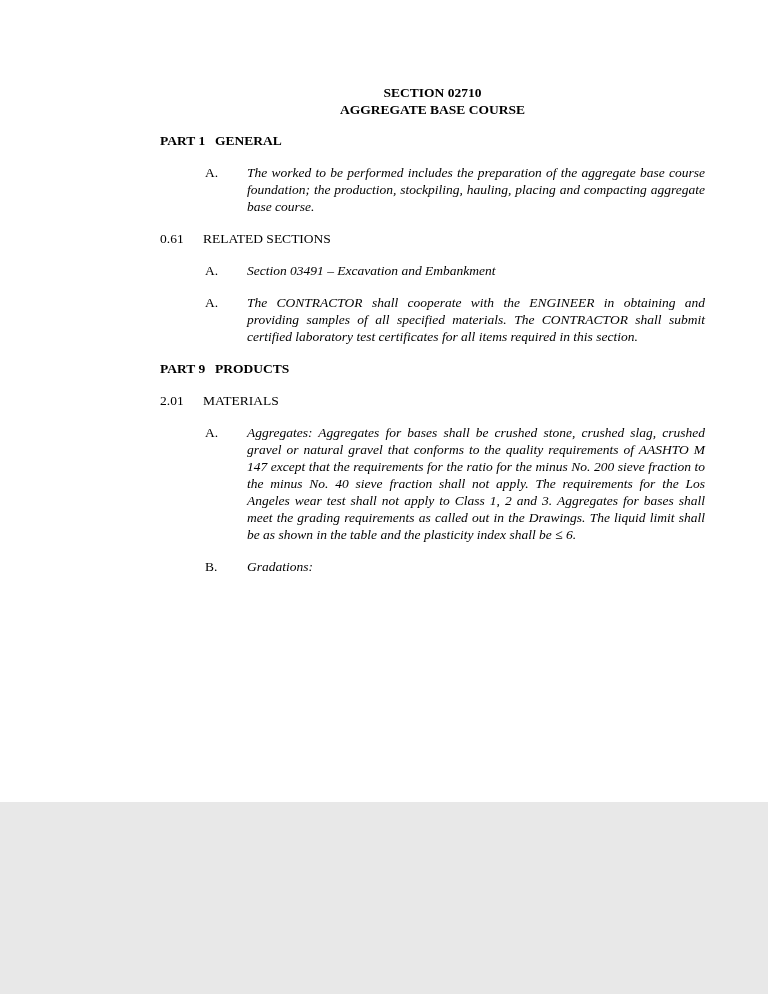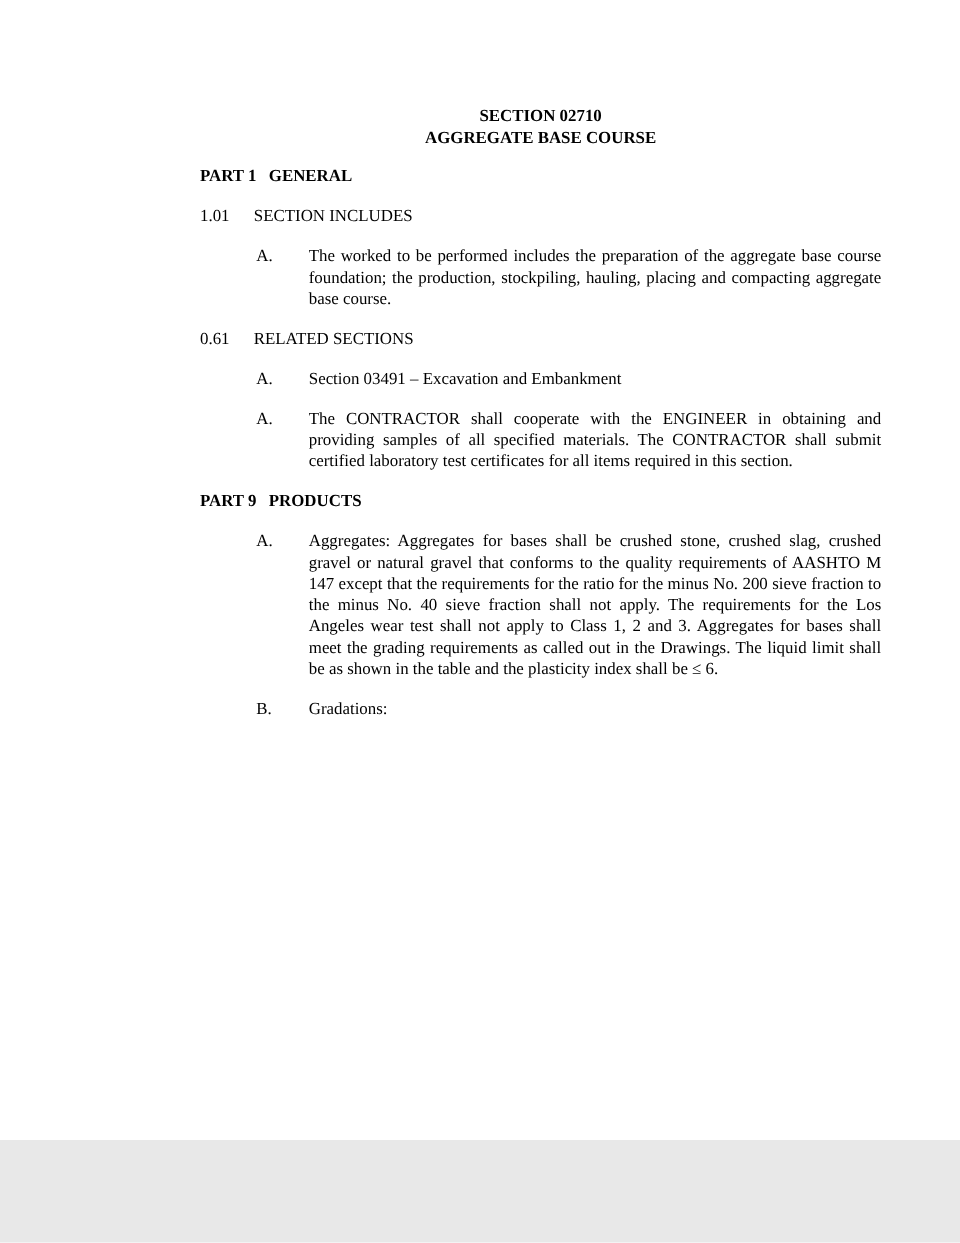--- a/index.html
+++ b/index.html
@@ -1,19 +1,19 @@
 <!DOCTYPE html>
 <html><head>
 <meta charset="utf-8">
 <style>
   html, body { margin: 0; padding: 0; background: #e8e8e8; }
   .page {
     position: relative;
     width: 768px;
-    height: 912px;
+    height: 802px;
     background: #ffffff;
     font-family: "Liberation Serif", serif;
     font-size: 13.5px;
     line-height: 17px;
     color: #000000;
     overflow: hidden;
     margin: 0 auto;
   }
   .content {
     position: absolute;
@@ -26,21 +26,21 @@
     font-weight: bold;
     margin-bottom: 14px;
   }
   .block { margin-bottom: 15px; }
   .row { display: flex; align-items: flex-start; margin-top: 12px; }
   .part-row { font-weight: bold; }
   .part-label { width: 55px; flex: 0 0 55px; }
   .sec-num { width: 43px; flex: 0 0 43px; }
   .sub-item { margin-left: 45px; }
   .sub-letter { width: 42px; flex: 0 0 42px; }
-  .sub-text { flex: 1 1 auto; text-align: justify; }
+  .sub-text { flex: 1 1 auto; text-align: justify; font-style: italic; }
   .sub-text.no-justify { text-align: left; }
   .footer {
     position: absolute;
     left: 160px;
     top: 929px;
     width: 545px;
     height: 17px;
   }
   .footer .f-left { position: absolute; left: 0; top: 0; }
   .footer .f-center { position: absolute; left: 0; right: 0; top: 0; text-align: left; }
@@ -55,24 +55,20 @@
     <div class="doc-title">
       <div>SECTION 02710</div>
       <div>AGGREGATE BASE COURSE</div>
     </div>
 
     <div class="block row part-row">
       <span class="part-label">PART 1</span>
       <span class="part-title">GENERAL</span>
     </div>
 
-    <div class="block row">
-      <span class="sec-num">1.01</span>
-      <span class="sec-title">SECTION INCLUDES</span>
-    </div>
 
     <div class="block row sub-item">
       <span class="sub-letter">A.</span>
       <span class="sub-text">The worked to be performed includes the preparation of the aggregate base course foundation; the production, stockpiling, hauling, placing and compacting aggregate base course.</span>
     </div>
 
     <div class="block row">
       <span class="sec-num">0.61</span>
       <span class="sec-title">RELATED SECTIONS</span>
     </div>
@@ -86,20 +82,24 @@
     <div class="block row sub-item">
       <span class="sub-letter">A.</span>
       <span class="sub-text">The CONTRACTOR shall cooperate with the ENGINEER in obtaining and providing samples of all specified materials.  The CONTRACTOR shall submit certified laboratory test certificates for all items required in this section.</span>
     </div>
 
     <div class="block row part-row">
       <span class="part-label">PART 9</span>
       <span class="part-title">PRODUCTS</span>
     </div>
 
+    <div class="block row">
+      <span class="sec-num">2.01</span>
+      <span class="sec-title">MATERIALS</span>
+    </div>
 
     <div class="block row sub-item">
       <span class="sub-letter">A.</span>
       <span class="sub-text">Aggregates:  Aggregates for bases shall be crushed stone, crushed slag, crushed gravel or natural gravel that conforms to the quality requirements of AASHTO M 147 except that the requirements for the ratio for the minus No. 200 sieve fraction to the minus No. 40 sieve fraction shall not apply.  The requirements for the Los Angeles wear test shall not apply to Class 1, 2 and 3.  Aggregates for bases shall meet the grading requirements as called out in the Drawings.  The liquid limit shall be as shown in the table and the plasticity index shall be ≤ 6.</span>
     </div>
 
     <div class="block row sub-item">
       <span class="sub-letter">B.</span>
       <span class="sub-text no-justify">Gradations:</span>
     </div>

